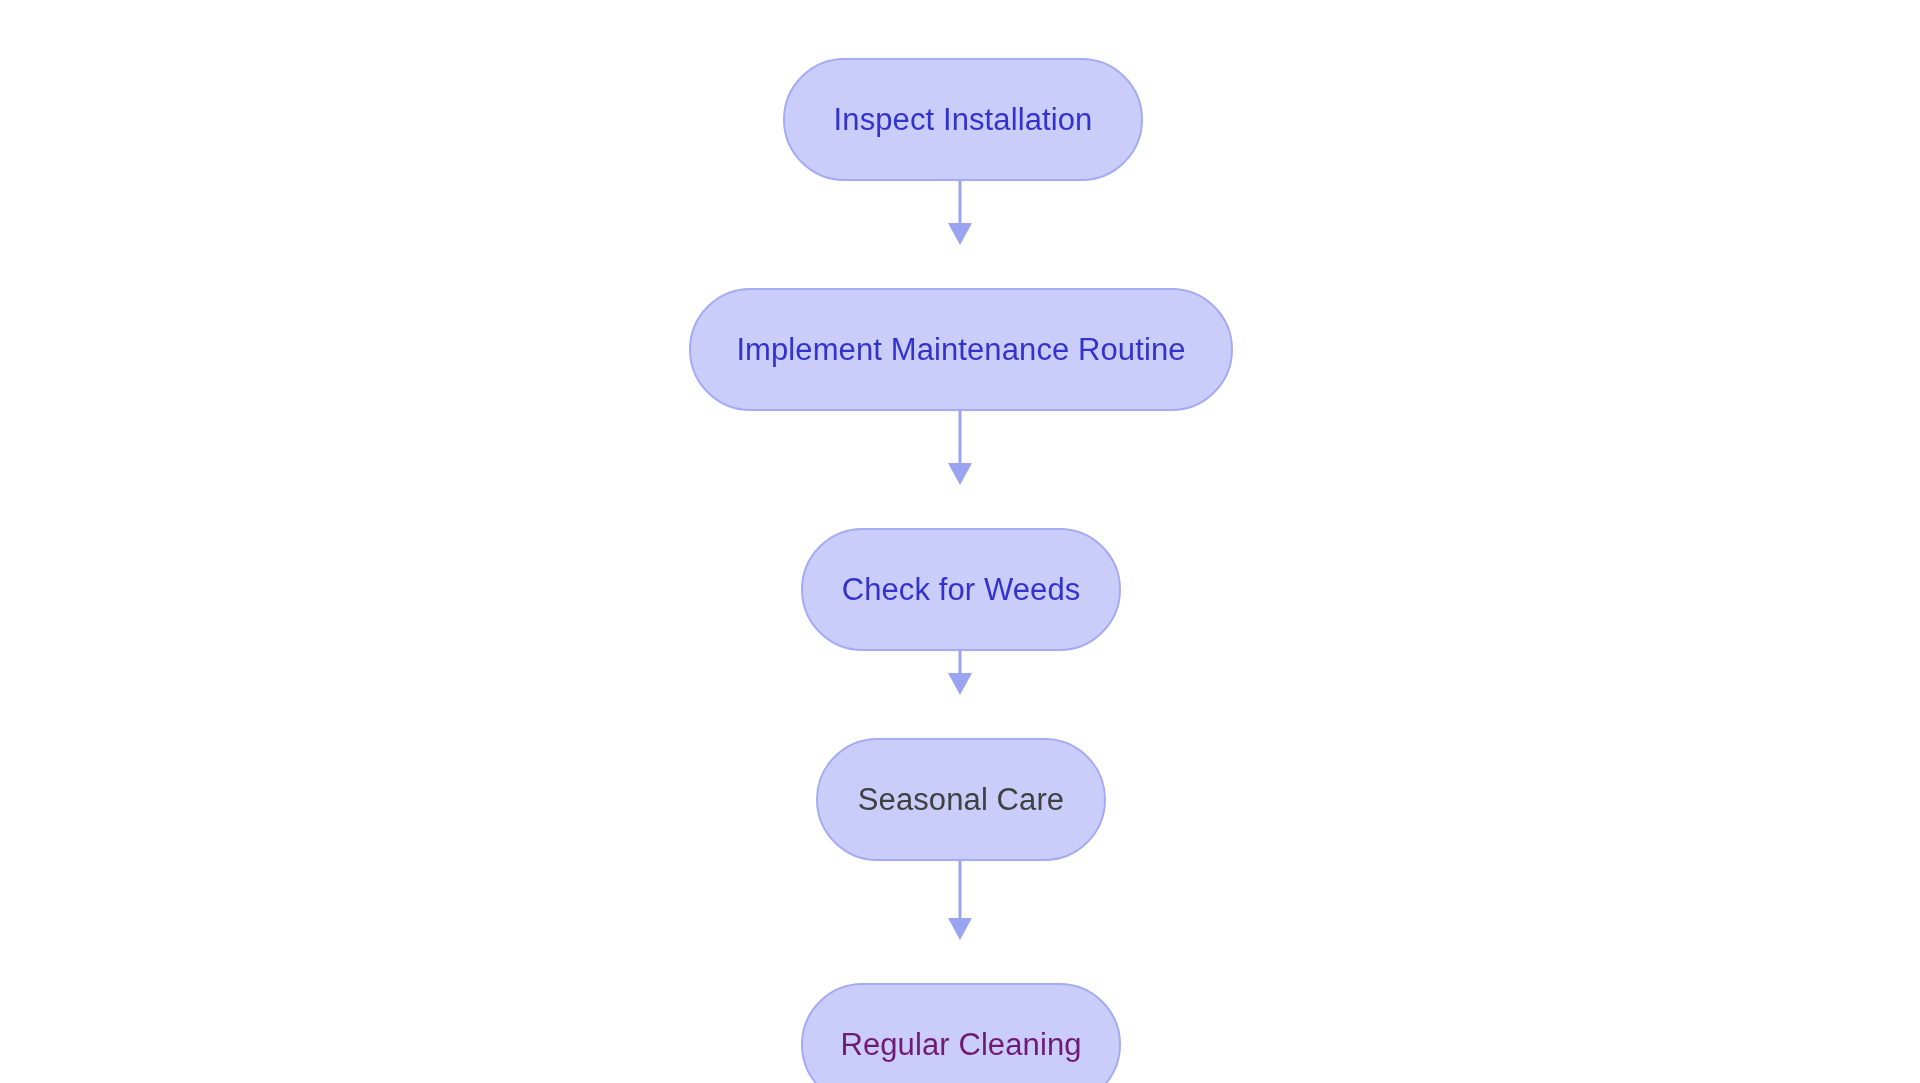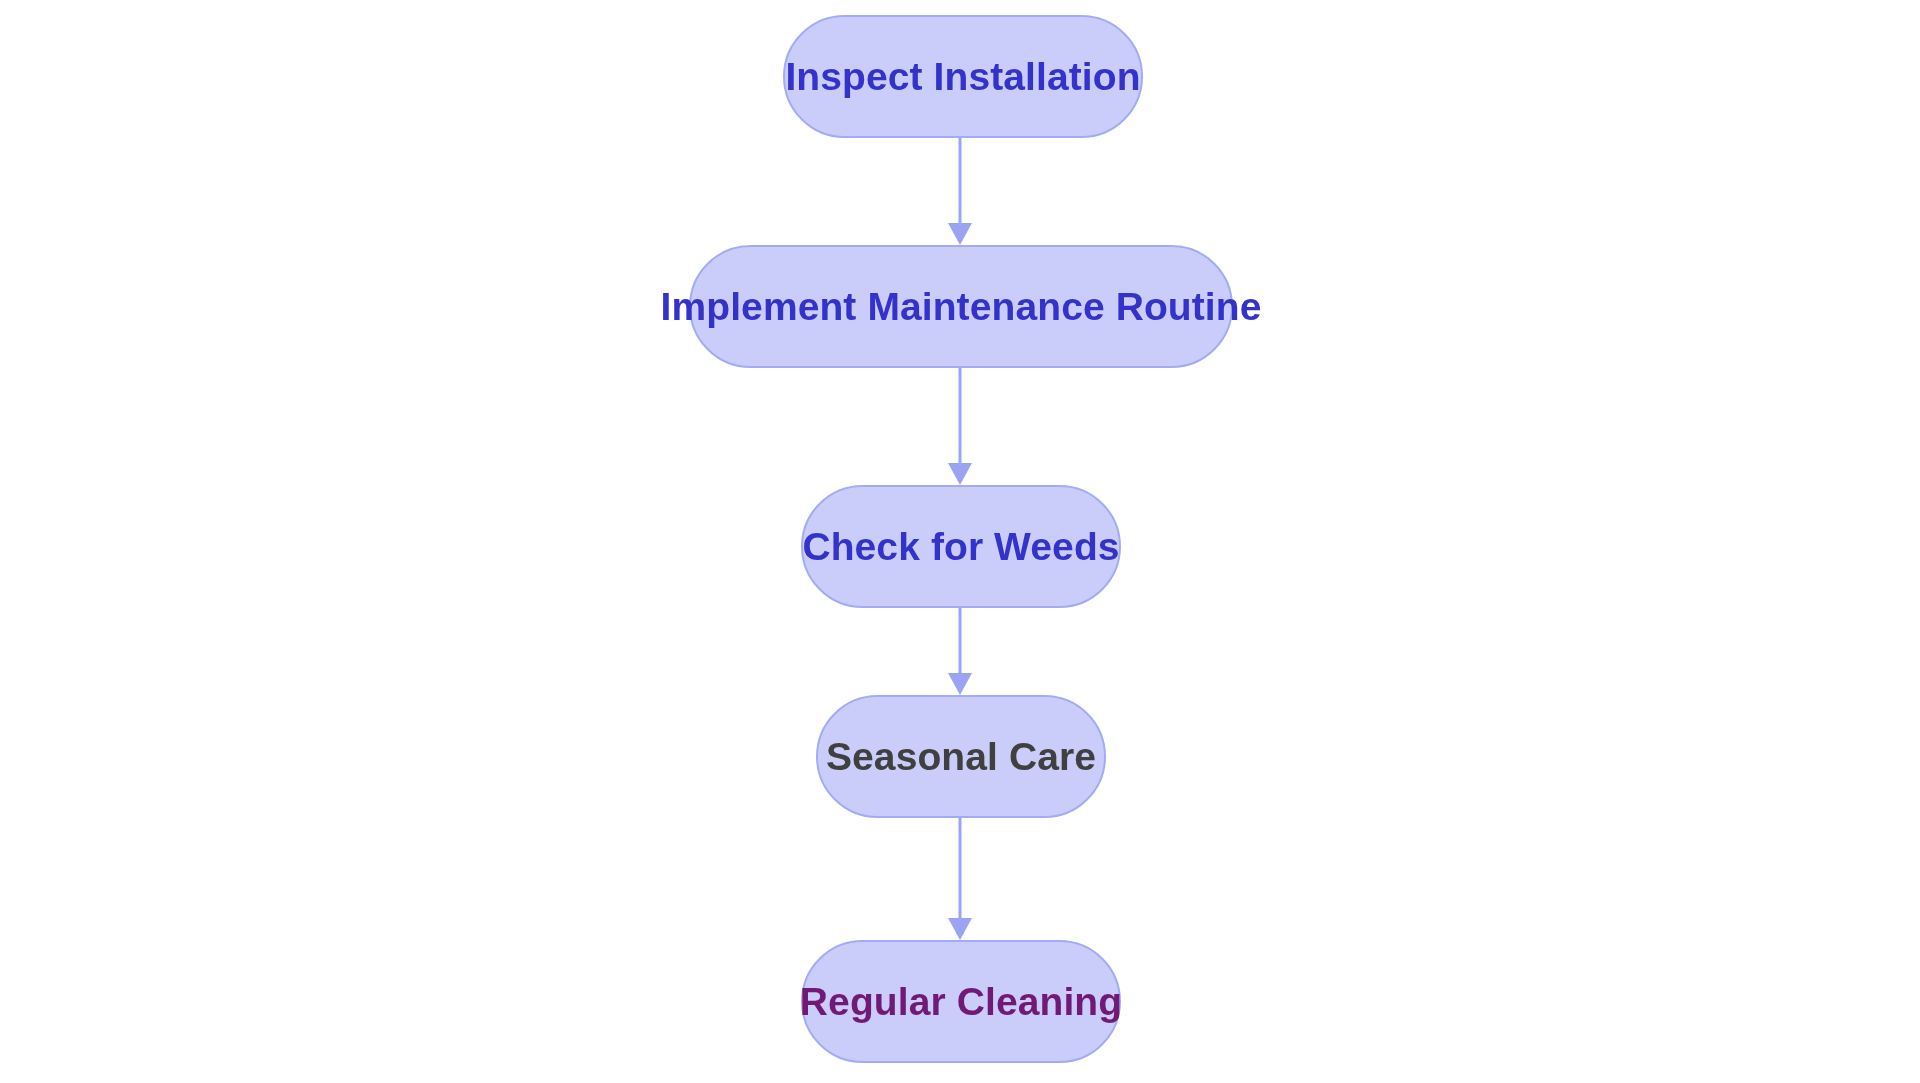--- a/index.html
+++ b/index.html
@@ -23,25 +23,26 @@
   .flow-node {
     position: absolute;
     box-sizing: border-box;
     display: flex;
     align-items: center;
     justify-content: center;
     background: #cacdfa;
     border: 2px solid #a4abf5;
     border-radius: 999px;
     color: #3333cc;
-    font-size: 39px;
-    font-weight: 700;
+    font-size: 31px;
+    font-weight: 400;
     letter-spacing: 0.1px;
     white-space: nowrap;
     line-height: 1;
+    margin-top: 43px;
     -webkit-font-smoothing: antialiased;
   }
   .flow-node .node-label {
     display: block;
     padding: 0 6px;
   }
   .flow-connector {
     position: absolute;
     pointer-events: none;
   }

